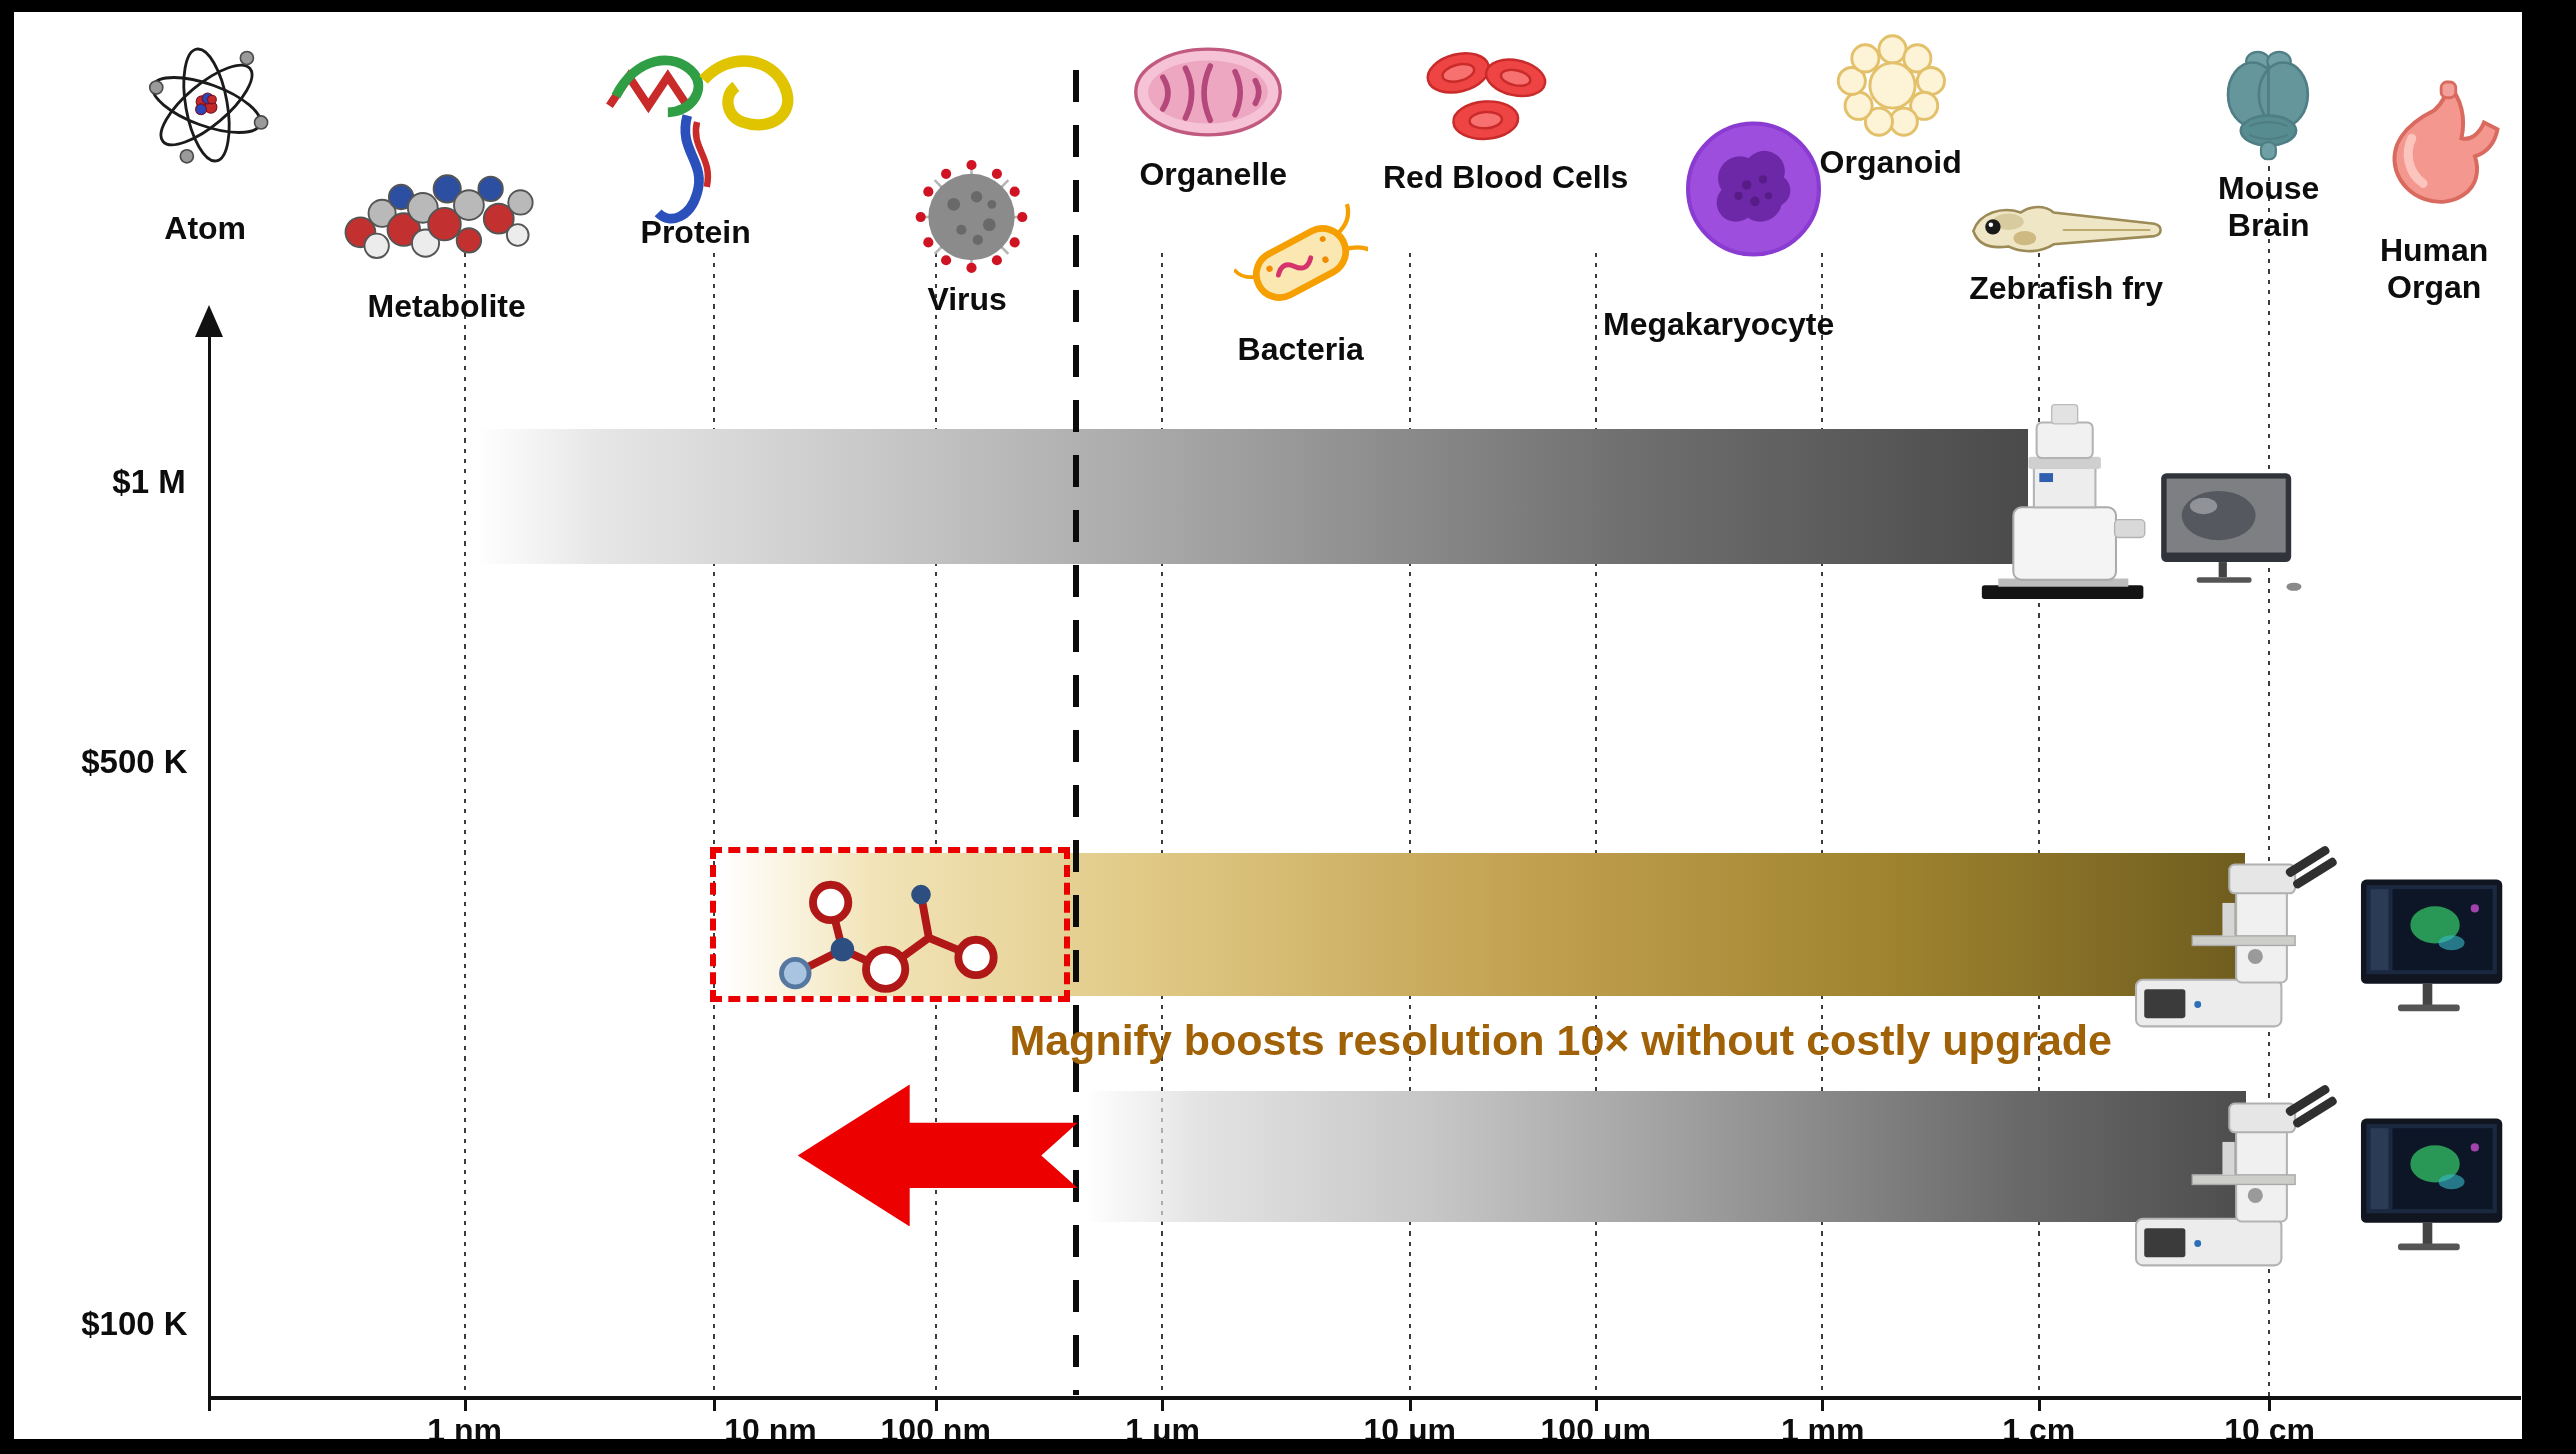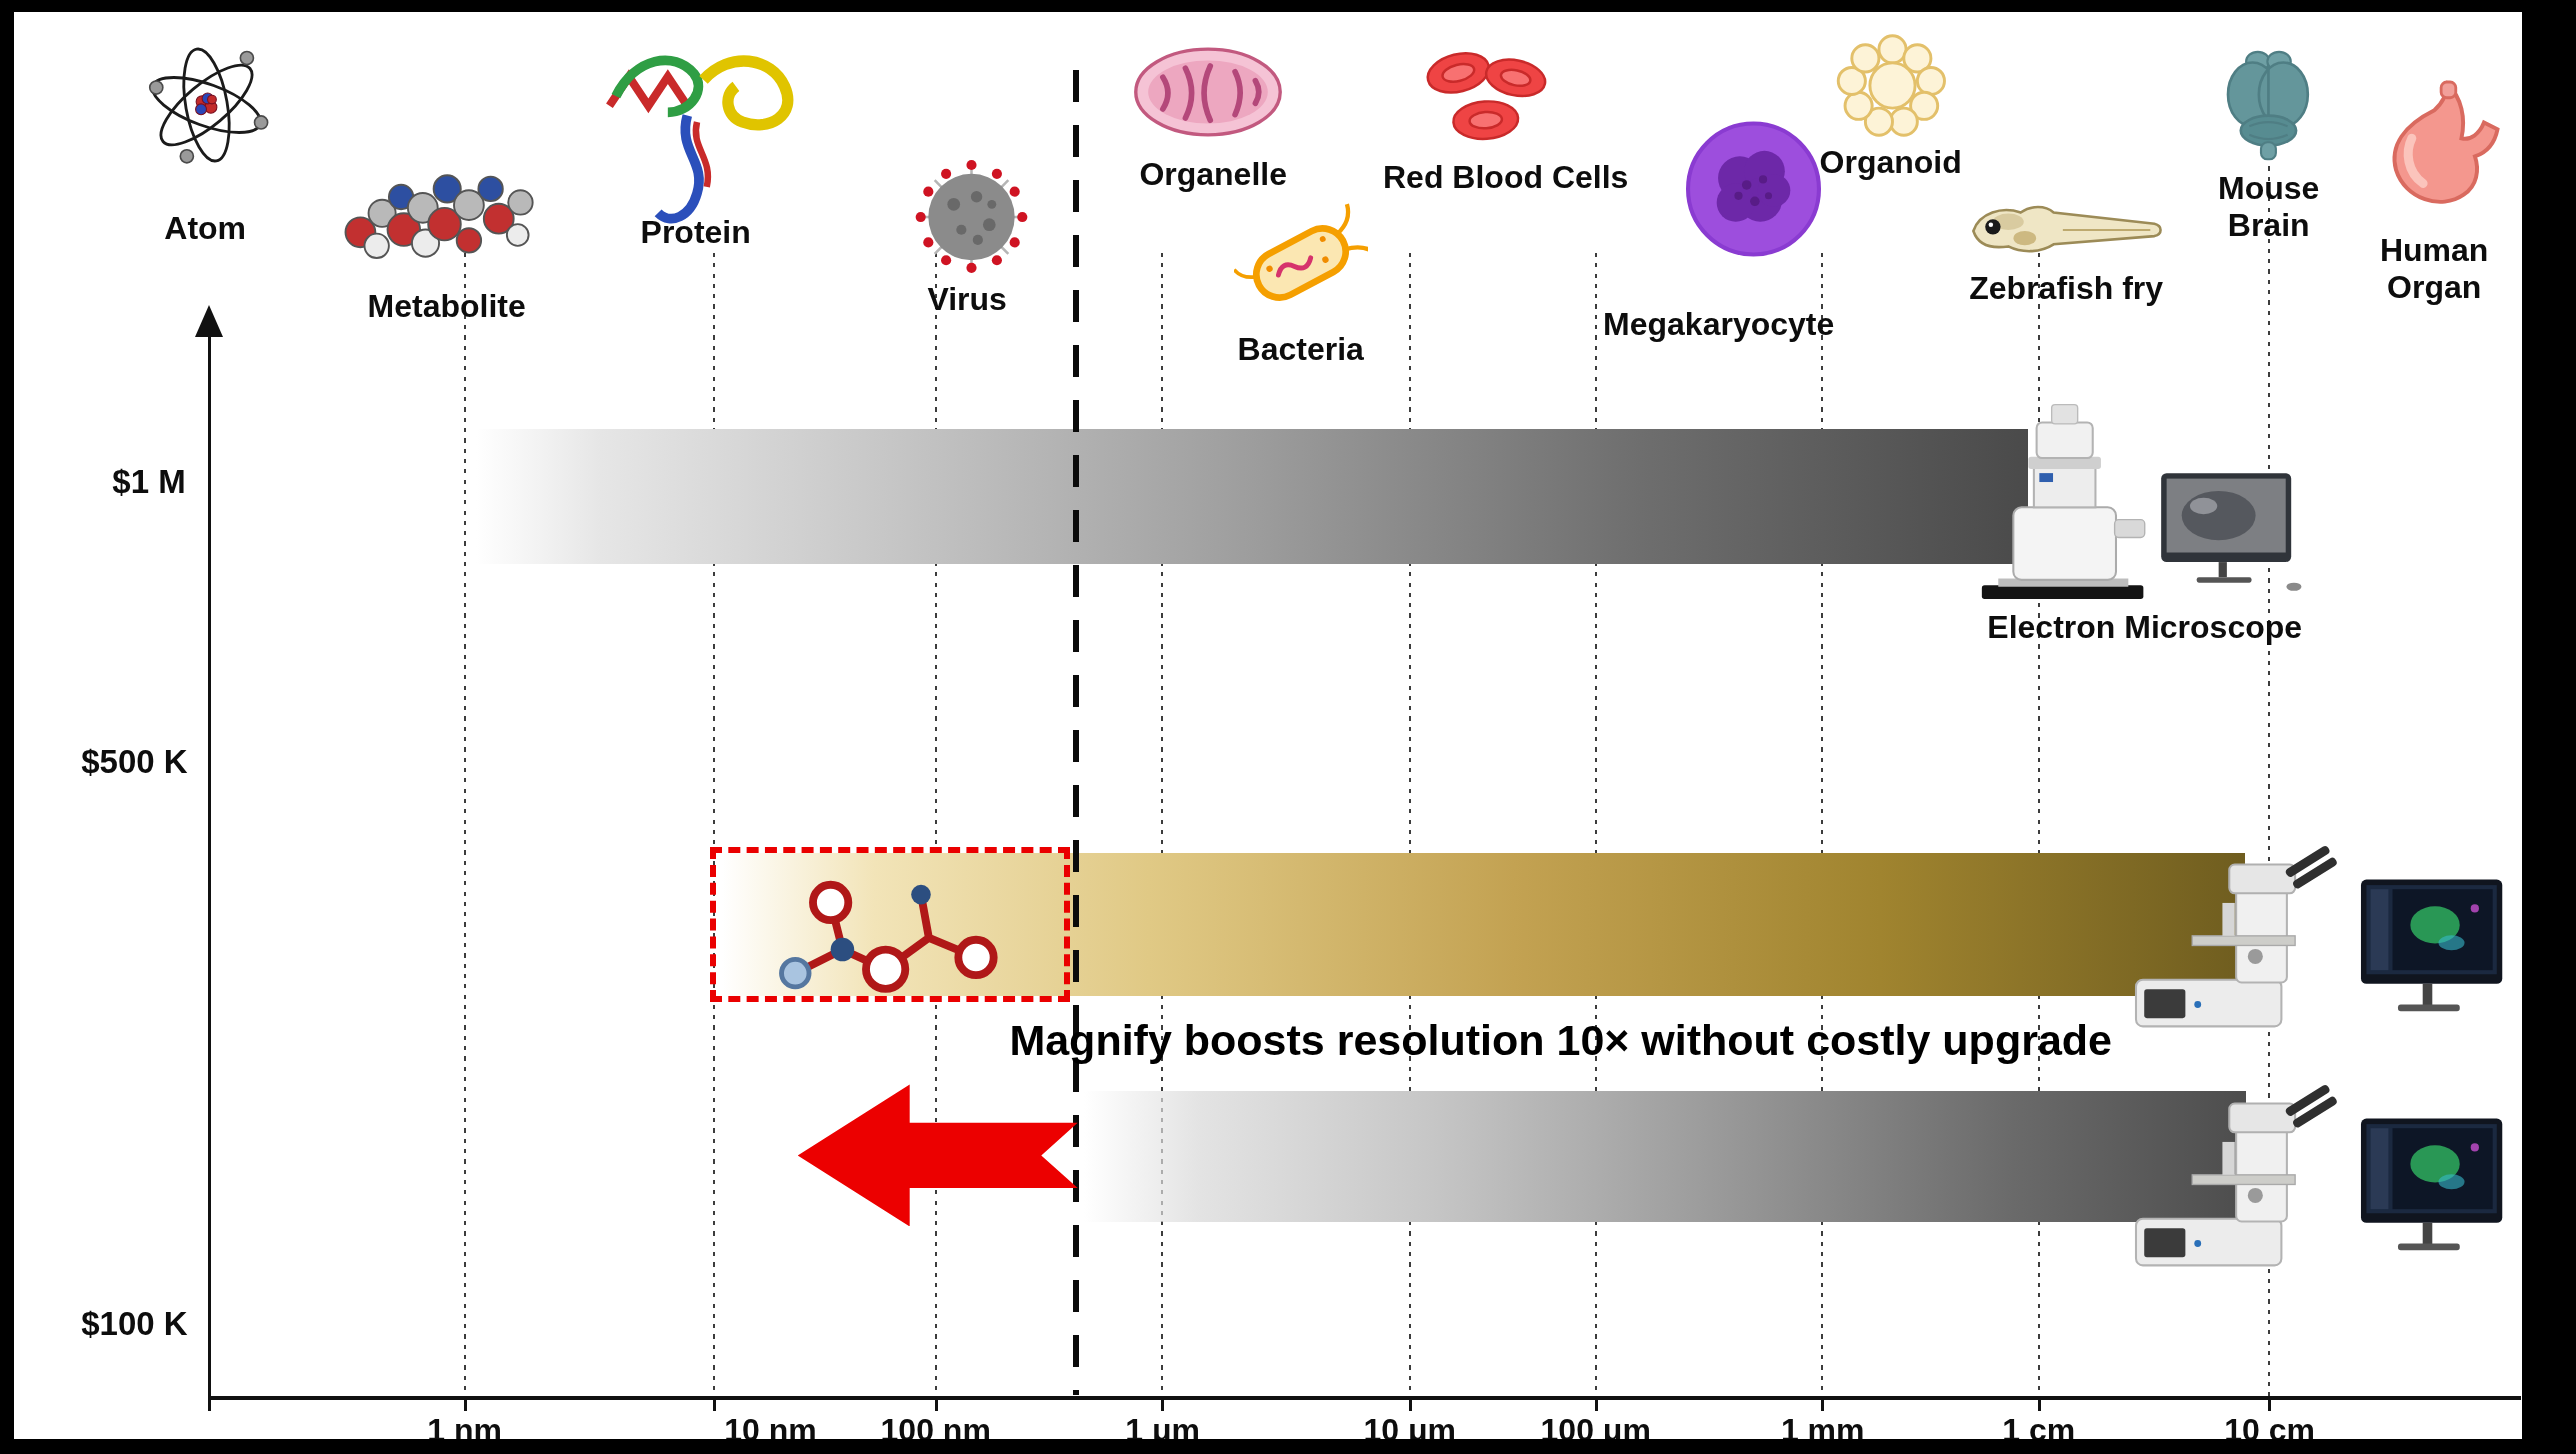--- a/index.html
+++ b/index.html
@@ -22,21 +22,21 @@
              background: repeating-linear-gradient(to bottom, #0b0b0b 0 32px, transparent 32px 55px); }
   #bar-em { position: absolute; left: 462px; top: 417px; width: 1552px; height: 135px; z-index: 2;
             background: linear-gradient(90deg, rgba(255,255,255,0) 0%, #e6e6e6 8%, #c9c9c9 25%, #9d9d9d 50%, #6e6e6e 75%, #4a4a4a 100%); }
   #bar-gold { position: absolute; left: 708px; top: 841px; width: 1523px; height: 143px; z-index: 2;
             background: linear-gradient(90deg, rgba(250,243,220,0) 0%, #f2e4b8 10%, #e0c985 28%, #c3a252 52%, #a0842f 76%, #6f5d1f 100%); }
   #bar-lm { position: absolute; left: 1070px; top: 1079px; width: 1162px; height: 131px; z-index: 2;
             background: linear-gradient(90deg, rgba(255,255,255,0) 0%, #e3e3e3 10%, #c6c6c6 30%, #999999 55%, #6a6a6a 80%, #4d4d4d 100%); }
   #red-box { position: absolute; left: 696px; top: 835px; width: 360px; height: 155px; border: 6.2px dashed #ea0000; z-index: 6; }
   #molecule { position: absolute; left: 742px; top: 859px; width: 275px; height: 115px; z-index: 7; }
   #magnify-text { position: absolute; left: 846px; top: 1004px; width: 1402px; font-size: 43px; font-weight: bold;
-            color: #000000; text-align: center; z-index: 8; }
+            color: #a16207; text-align: center; z-index: 8; }
   #red-arrow { position: absolute; left: 784px; top: 1072px; width: 280px; height: 142px; background: #ec0000; z-index: 8;
             clip-path: polygon(0% 50%, 40% 0%, 40% 27%, 100% 27%, 87% 50%, 100% 73%, 40% 73%, 40% 100%); }
   #optical-label { position: absolute; left: 1094px; top: 1299px; width: 1031px; font-size: 54px; font-weight: bold;
             color: #0a0a0a; text-align: left; z-index: 8; }
   #label-em { left: 1904px; top: 597px; width: 454px; font-size: 32px; }
   #label-lm { left: 2049px; top: 1236px; width: 440px; font-size: 32px; }
   .icon { z-index: 3; }
   .icon svg { width: 100%; height: 100%; }
   .device { position: absolute; z-index: 4; }
   .device svg { width: 100%; height: 100%; }
@@ -355,21 +355,20 @@
       <rect x="118" y="20" width="38" height="28" rx="5" fill="#e2e2e2" stroke="#bbb" stroke-width="2"></rect>
       <rect x="278" y="120" width="190" height="130" rx="8" fill="#30343a"></rect>
       <rect x="286" y="128" width="174" height="108" fill="#7d7f83"></rect>
       <ellipse cx="362" cy="182" rx="54" ry="36" fill="#55585e"></ellipse>
       <ellipse cx="340" cy="168" rx="20" ry="12" fill="#909298"></ellipse>
       <rect x="362" y="250" width="12" height="22" fill="#444"></rect>
       <rect x="330" y="272" width="80" height="8" rx="3" fill="#555"></rect>
       <ellipse cx="472" cy="286" rx="11" ry="6" fill="#8a8a8a"></ellipse>
     </svg>
   </div>
-  <div class="lbl" id="label-em">Electron Microscope</div>
 
   <div class="device" id="lm-unit-1">
     <svg viewBox="0 0 566 312">
       <rect x="14" y="230" width="212" height="68" rx="10" fill="#ececec" stroke="#b3b3b3" stroke-width="3"></rect>
       <rect x="26" y="244" width="60" height="42" rx="4" fill="#3b3b3b"></rect>
       <circle cx="104" cy="266" r="5" fill="#2a6fb8"></circle>
       <rect x="160" y="94" width="74" height="140" rx="8" fill="#f0f0f0" stroke="#b3b3b3" stroke-width="3"></rect>
       <rect x="150" y="62" width="96" height="42" rx="8" fill="#e6e6e6" stroke="#b0b0b0" stroke-width="3"></rect>
       <g transform="rotate(-32 250 80)">
         <rect x="238" y="62" width="72" height="13" rx="6" fill="#2f2f2f"></rect>

